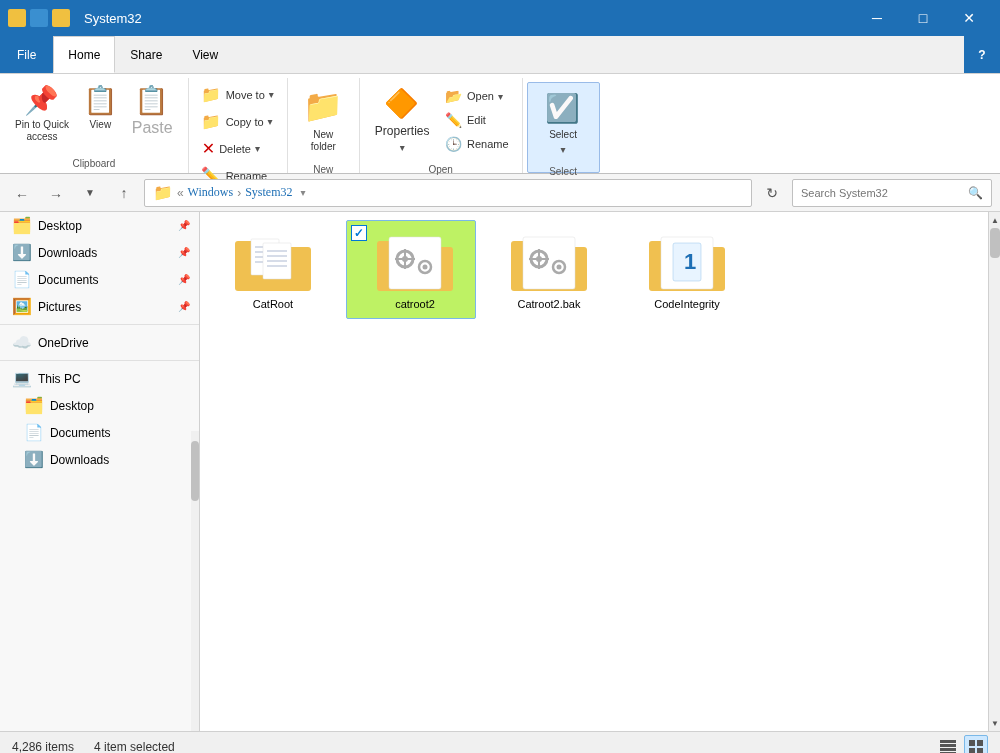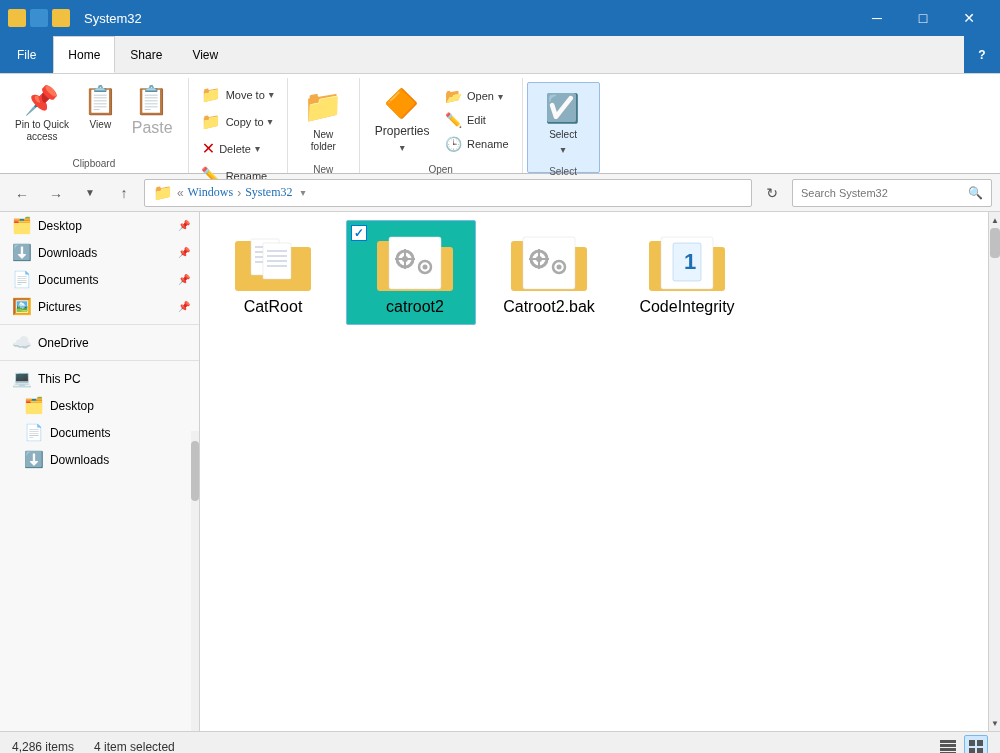--- a/index.html
+++ b/index.html
@@ -205,22 +205,22 @@
       width: 130px;
       display: flex;
       flex-direction: column;
       align-items: center;
       padding: 8px 4px;
       cursor: pointer;
       border-radius: 2px;
       border: 1px solid transparent;
       position: relative;
     }
-    .file-item.selected { background: #14b8a6; border-color: #7ab8e8; padding-left: 12px; }
-    .file-name { font-size: 16px; text-align: center; margin-top: 4px; word-break: break-word; }
+    .file-item.selected { background: #bef264; border-color: #7ab8e8; padding-left: 12px; }
+    .file-name { font-size: 11px; text-align: center; margin-top: 4px; word-break: break-word; }
 
     
     .folder-icon-wrapper { position: relative; width: 80px; height: 65px; }
 
     
     .file-scrollbar {
       width: 12px;
       background: #f0f0f0;
       display: flex;
       flex-direction: column;

